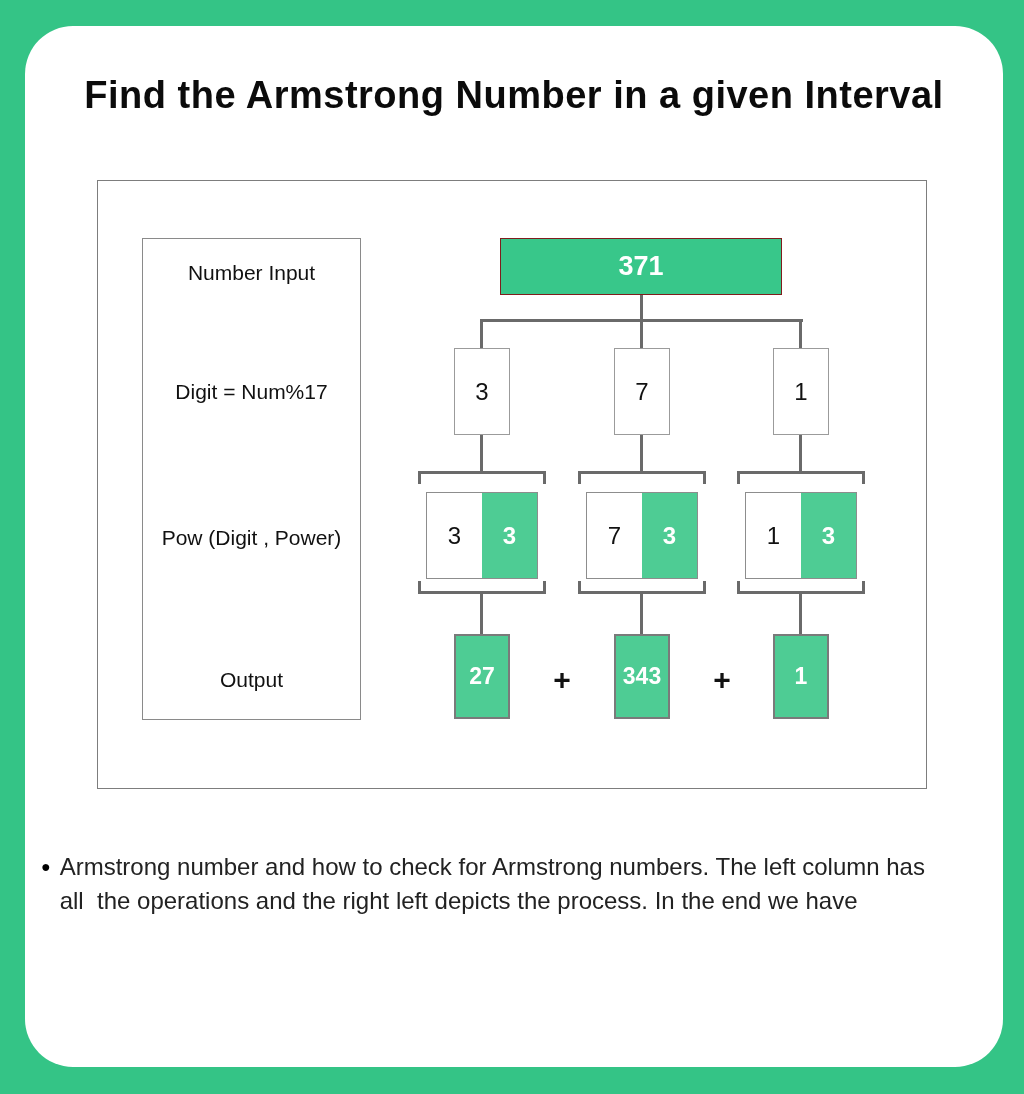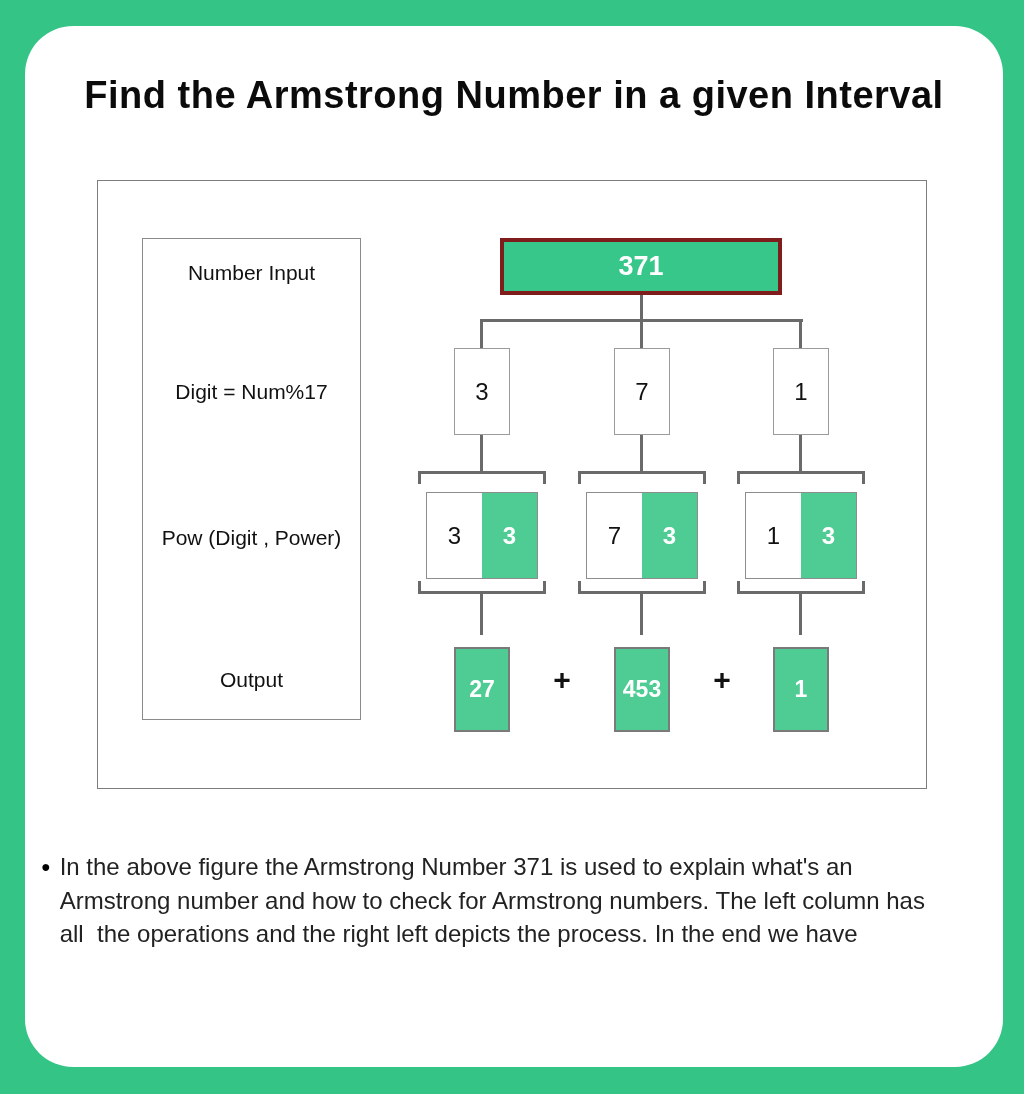--- a/index.html
+++ b/index.html
@@ -53,21 +53,21 @@
   .op-0 { top: 79px; }
   .op-1 { top: 198px; }
   .op-2 { top: 344px; }
   .op-3 { top: 486px; }
 
   .input-box {
     position: absolute;
     left: 402px; top: 57px;
     width: 282px; height: 57px;
     background: #38C78A;
-    border: 4px solid #7f1d1d;
+    border: 1px solid #7f1d1d;
     color: #ffffff;
     font-size: 27px;
     font-weight: bold;
     display: flex; align-items: center; justify-content: center;
   }
 
   
   .g1 { --cx: 384px; }
   .g2 { --cx: 544px; }
   .g3 { --cx: 703px; }
@@ -119,21 +119,21 @@
   .pow-digit { background: #ffffff; color: #111; }
   .pow-power { background: #4ECC94; color: #ffffff; font-weight: bold; }
   .output-box {
     position: absolute;
     left: calc(var(--cx) - 28px); top: 453px;
     width: 56px; height: 85px;
     background: #4ECC94;
     border: 2px solid #7a7a7a;
     color: #ffffff;
     font-size: 23px; font-weight: bold;
-    display: flex; align-items: center; justify-content: center; margin-top: 13px;
+    display: flex; align-items: center; justify-content: center;
   }
   .plus {
     position: absolute;
     top: 479px;
     width: 48px; height: 40px;
     line-height: 40px;
     text-align: center;
     font-size: 30px; font-weight: bold; color: #111;
   }
   .plus-1 { left: 440px; }
@@ -193,40 +193,39 @@
 
     <div class="digit-box g2">7</div>
     <div class="line v-stub2 g2"></div>
     <div class="bracket-top g2"></div>
     <div class="pow-box g2">
       <div class="pow-cell pow-digit">7</div>
       <div class="pow-cell pow-power">3</div>
     </div>
     <div class="bracket-bottom g2"></div>
     <div class="line v-stub3 g2"></div>
-    <div class="output-box g2">453</div>
+    <div class="output-box g2">343</div>
 
     <div class="digit-box g3">1</div>
     <div class="line v-stub2 g3"></div>
     <div class="bracket-top g3"></div>
     <div class="pow-box g3">
       <div class="pow-cell pow-digit">1</div>
       <div class="pow-cell pow-power">3</div>
     </div>
     <div class="bracket-bottom g3"></div>
     <div class="line v-stub3 g3"></div>
     <div class="output-box g3">1</div>
 
     <div class="plus plus-1">+</div>
     <div class="plus plus-2">+</div>
 
   </div>
 
   <div class="note">
     <span class="note-bullet">●</span>
     <div class="note-lines">
-      <div class="note-line">In the above figure the Armstrong Number 371 is used to explain what's an</div>
       <div class="note-line">Armstrong number and how to check for Armstrong numbers. The left column has</div>
       <div class="note-line">all  the operations and the right left depicts the process. In the end we have</div>
     </div>
   </div>
 
 </div>
 
 </body></html>

